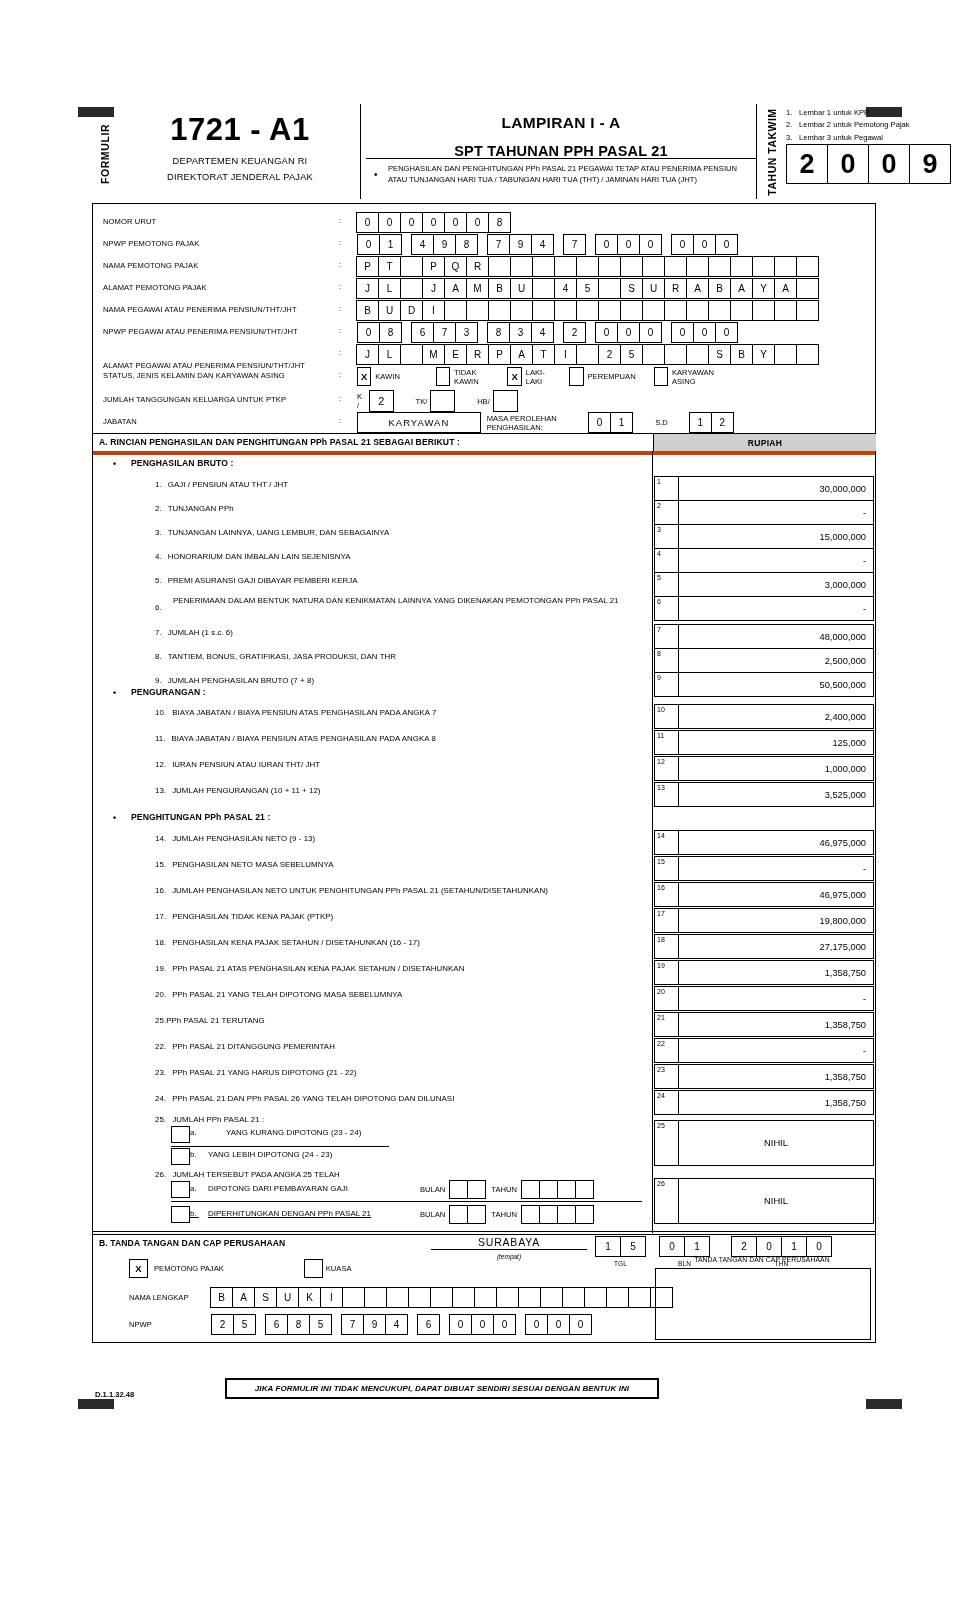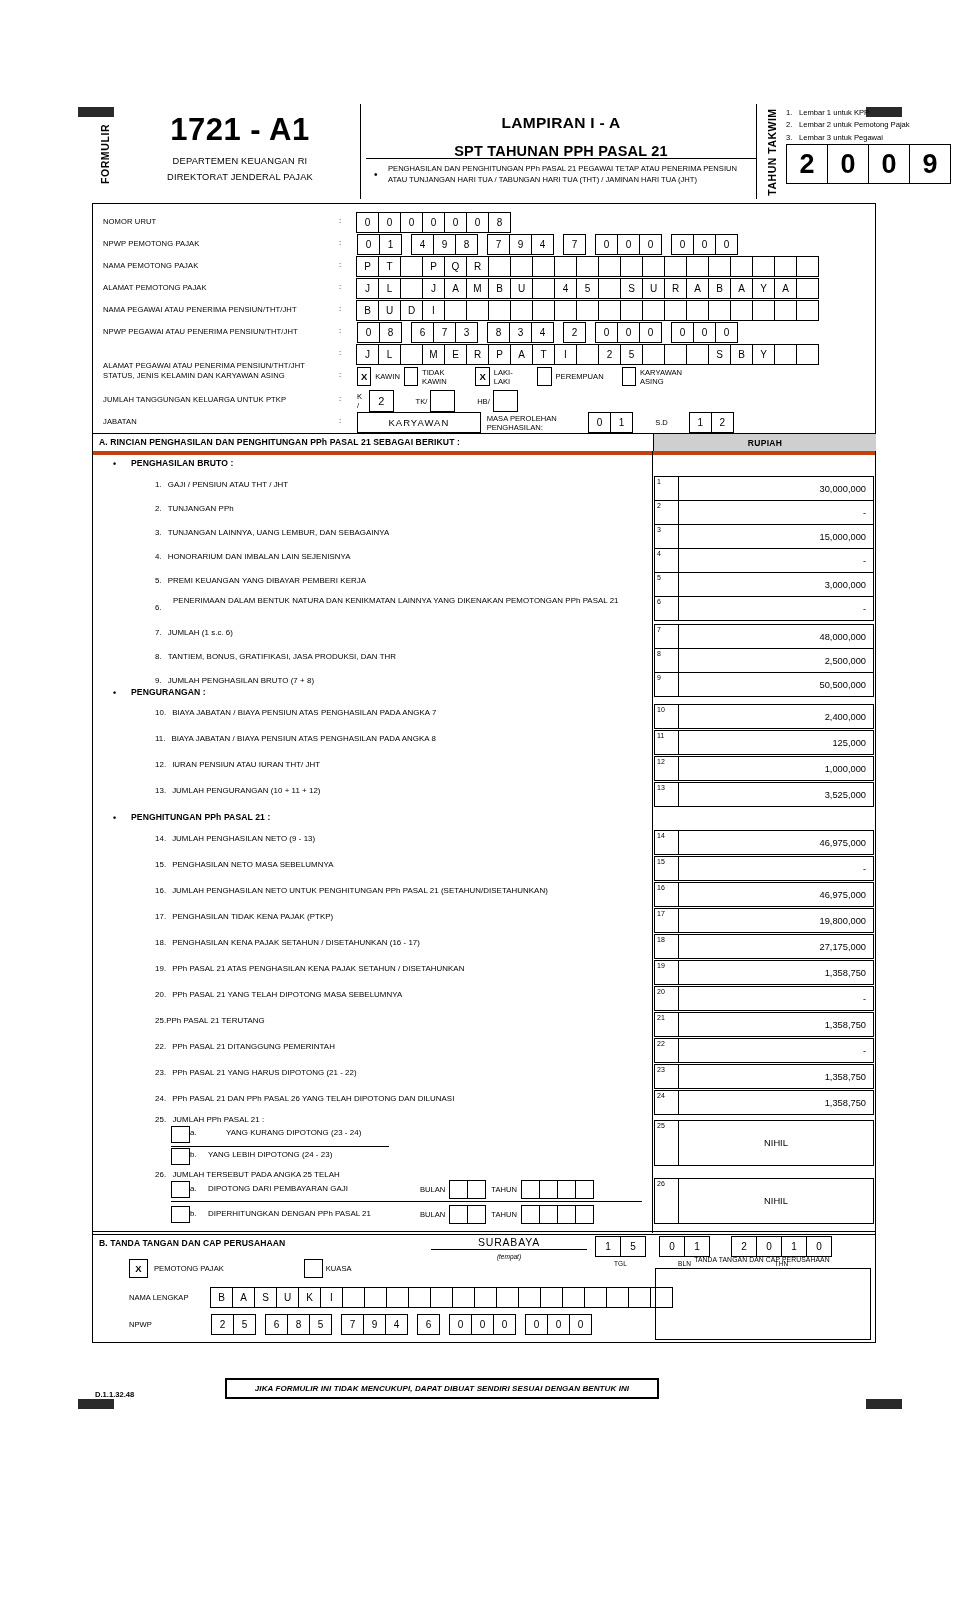--- a/index.html
+++ b/index.html
@@ -344,21 +344,21 @@
           <div class="bx"></div>
           <div class="bx"></div>
         </div>
     </div>
 
     <div class="idrow" style="top:162px;">
       <div class="idlabel" style="left:10px;top:5px;">STATUS, JENIS KELAMIN DAN KARYAWAN ASING</div>
       <div class="idcolon" style="top:4px;">:</div>
       <div style="position:absolute;left:264px;top:1px;display:flex;align-items:center;">
         <div class="cbx">X</div>
-        <div class="sm" style="margin:0 4px 0 4px;">KAWIN</div>
+        <div class="sm" style="margin:0 36px 0 4px;">KAWIN</div>
         <div class="cbx"></div>
         <div class="sm" style="margin:0 18px 0 4px;">TIDAK KAWIN</div>
         <div class="cbx">X</div>
         <div class="sm" style="margin:0 18px 0 4px;">LAKI-LAKI</div>
         <div class="cbx"></div>
         <div class="sm" style="margin:0 18px 0 4px;">PEREMPUAN</div>
         <div class="cbx"></div>
         <div class="sm" style="margin:0 0 0 4px;">KARYAWAN ASING</div>
       </div>
     </div>
@@ -429,21 +429,21 @@
         <div class="itm" style="left: 62px; top: 94px; width: 500px;"><span>3.</span><span style="margin-left: 6px;">TUNJANGAN LAINNYA, UANG LEMBUR, DAN SEBAGAINYA</span></div>
         <div class="amt" style="top: 90px;">
           <div class="amt-no">3</div>
           <div class="amt-val">15,000,000</div>
         </div>
         <div class="itm" style="left: 62px; top: 118px; width: 500px;"><span>4.</span><span style="margin-left: 6px;">HONORARIUM DAN IMBALAN LAIN SEJENISNYA</span></div>
         <div class="amt" style="top: 114px;">
           <div class="amt-no">4</div>
           <div class="amt-val">-</div>
         </div>
-        <div class="itm" style="left: 62px; top: 142px; width: 500px;"><span>5.</span><span style="margin-left: 6px;">PREMI KEUANGAN YANG DIBAYAR PEMBERI KERJA</span></div>
+        <div class="itm" style="left: 62px; top: 142px; width: 500px;"><span>5.</span><span style="margin-left: 6px;">PREMI ASURANSI GAJI DIBAYAR PEMBERI KERJA</span></div>
         <div class="amt" style="top: 138px;">
           <div class="amt-no">5</div>
           <div class="amt-val">3,000,000</div>
         </div>
         <div class="itm" style="left: 62px; top: 162px; width: 468px; padding-left: 18px; box-sizing: border-box;"><span style="position: absolute; left: 0px; top: 7px;">6.</span><span style="margin-left: 0px;">PENERIMAAN DALAM BENTUK NATURA DAN KENIKMATAN LAINNYA YANG DIKENAKAN PEMOTONGAN PPh PASAL 21</span></div>
         <div class="amt" style="top: 162px;">
           <div class="amt-no">6</div>
           <div class="amt-val">-</div>
         </div>
         <div class="itm" style="left: 62px; top: 194px; width: 500px;"><span>7.</span><span style="margin-left: 6px;">JUMLAH (1 s.c. 6)</span></div>
@@ -576,21 +576,21 @@
       <div class="sm" style="margin-left:5px;">TAHUN</div>
       <div style="display:flex;margin-left:5px;">
         <div class="bx" style="width:17px;height:17px;"></div>
         <div class="bx" style="width:17px;height:17px;"></div>
         <div class="bx" style="width:17px;height:17px;"></div>
         <div class="bx" style="width:17px;height:17px;"></div>
       </div>
     </div>
     <div class="hr-s" style="left:78px;top:767px;width:471px;"></div>
     <div class="minibox" style="left:78px;top:772px;"></div>
-    <div class="itm" style="left:97px;top:775px;">
+    <div class="itm" style="left:97px;top:775px;text-decoration:underline;">
       <span>b.</span>
       <span style="margin-left:9px;">DIPERHITUNGKAN DENGAN PPh PASAL 21</span>
     </div>
     <div style="position:absolute;left:327px;top:771px;display:flex;align-items:center;">
       <div class="sm">BULAN</div>
       <div style="display:flex;margin-left:5px;">
         <div class="bx" style="width:17px;height:17px;"></div>
         <div class="bx" style="width:17px;height:17px;"></div>
       </div>
       <div class="sm" style="margin-left:5px;">TAHUN</div>

